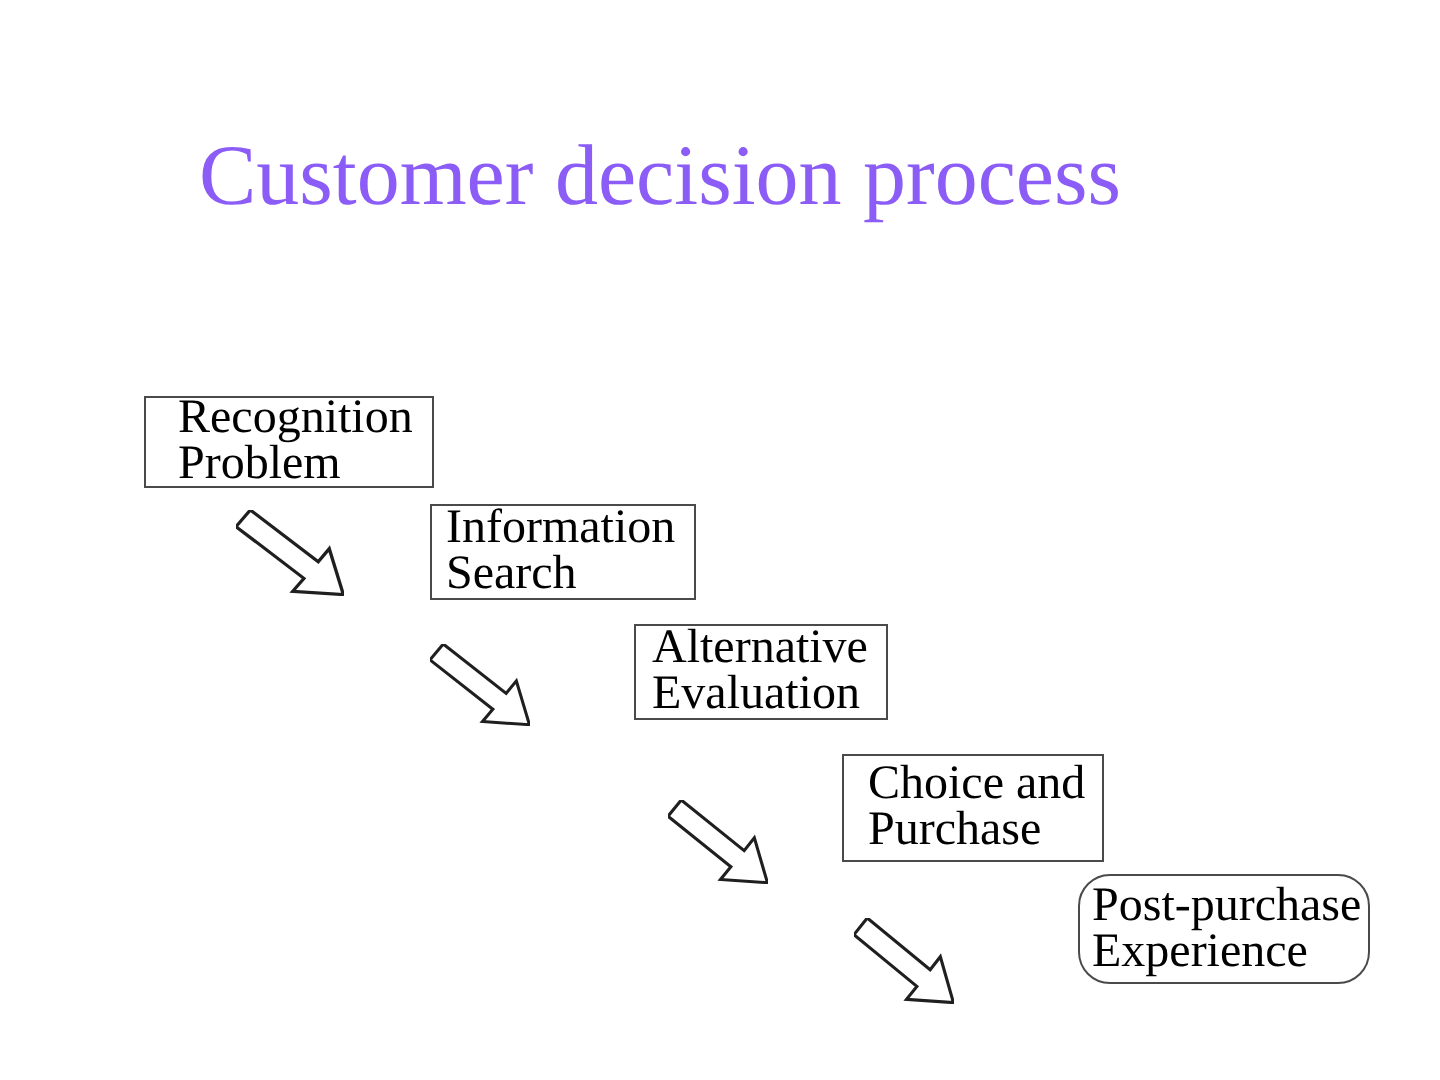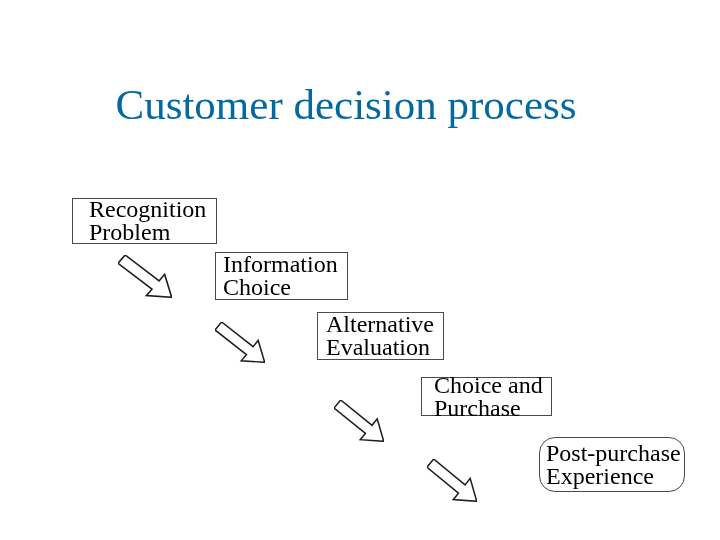--- a/index.html
+++ b/index.html
@@ -10,43 +10,43 @@
     background: #ffffff;
     overflow: hidden;
     font-family: "Liberation Serif", "DejaVu Serif", serif;
     color: #000000;
   }
   .title {
     position: absolute;
     left: 0;
     top: 66px;
     width: 660px;
-    margin: 16px;
+    margin: 0;
     text-align: center;
     font-size: 43px;
     font-weight: 400;
     line-height: 46px;
-    color: #0369a1;
+    color: #8b5cf6;
   }
   .box {
     position: absolute;
     box-sizing: border-box;
     border: 1px solid #4a4a4a;
     background: #ffffff;
     display: flex;
     flex-direction: column;
     justify-content: center;
     font-size: 24px;
     line-height: 23px;
     white-space: nowrap;
   }
   .b1 { left:  72px; top: 198px; width: 145px; height: 46px; padding-left: 16px; }
   .b2 { left: 215px; top: 252px; width: 133px; height: 48px; padding-left:  7px; justify-content: flex-end; }
   .b3 { left: 317px; top: 312px; width: 127px; height: 48px; padding-left:  8px; }
-  .b4 { left: 421px; top: 377px; width: 131px; height: 39px; padding-left: 12px; }
+  .b4 { left: 421px; top: 377px; width: 131px; height: 54px; padding-left: 12px; }
   .b5 { left: 539px; top: 437px; width: 146px; height: 55px; padding-left:  6px; border-radius: 16px; }
   .arrow { position: absolute; display: block; }
   .a1 { left: 118px; top: 255px; }
   .a2 { left: 215px; top: 322px; }
   .a3 { left: 334px; top: 400px; }
   .a4 { left: 427px; top: 459px; }
   .arrow polygon {
     fill: #ffffff;
     stroke: #1f1f1f;
     stroke-width: 1.6;
@@ -60,21 +60,21 @@
 
   <h1 class="title">Customer decision process</h1>
 
   <div class="box b1">
     <span>Recognition</span>
     <span>Problem</span>
   </div>
 
   <div class="box b2">
     <span>Information</span>
-    <span>Choice</span>
+    <span>Search</span>
   </div>
 
   <div class="box b3">
     <span>Alternative</span>
     <span>Evaluation</span>
   </div>
 
   <div class="box b4">
     <span>Choice and</span>
     <span>Purchase</span>

